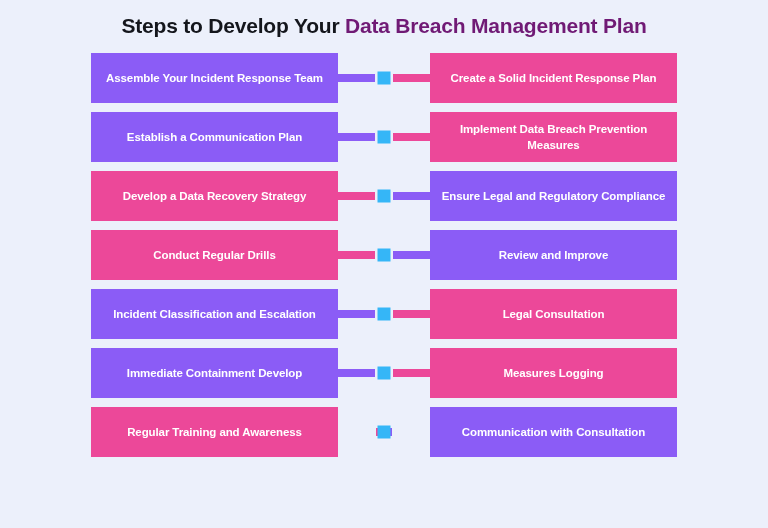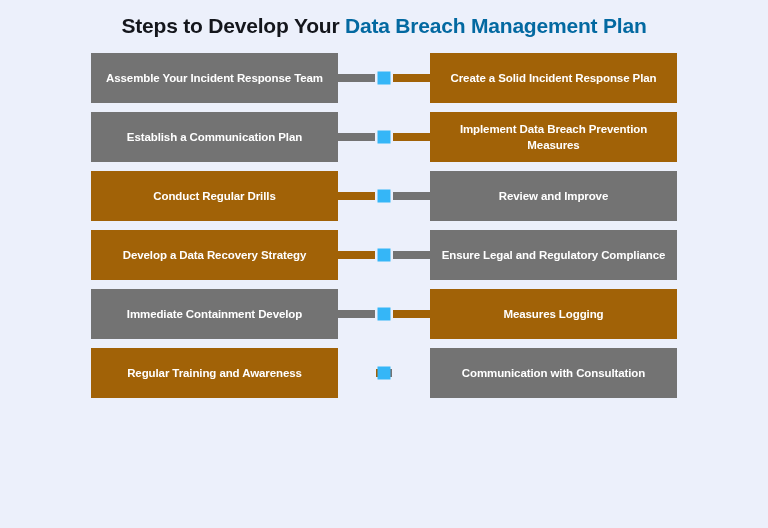--- a/index.html
+++ b/index.html
@@ -25,21 +25,21 @@
     left: 0;
     width: 768px;
     text-align: center;
     font-size: 21px;
     font-weight: bold;
     letter-spacing: -0.2px;
     color: #14161c;
     white-space: nowrap;
   }
   .title .accent {
-    color: #0369a1;
+    color: #701a75;
     text-align: center;
   }
   .rows {
     position: absolute;
     top: 53px;
     left: 91px;
     width: 586px;
   }
   .row {
     position: relative;
@@ -88,22 +88,22 @@
   }
   .conn-node {
     position: absolute;
     left: 50%;
     top: 50%;
     transform: translate(-50%, -50%);
     width: 13px;
     height: 13px;
     background: #35b6f7;
   }
-  .dark  { background: #737373; }
-  .light { background: #a16207; }
+  .dark  { background: #8b5cf6; }
+  .light { background: #ec4899; }
 </style>
 </head>
 <body>
 
 <div class="infographic">
 
   <div class="title">
     <span>Steps to Develop Your </span><span class="accent">Data Breach Management Plan</span>
   </div>
 
@@ -120,36 +120,45 @@
       <div class="row">
         <div class="box dark">Establish a Communication Plan</div>
         <div class="connector">
           <div class="conn-bar conn-left dark"></div>
           <div class="conn-bar conn-right light"></div>
           <div class="conn-node"></div>
         </div>
         <div class="box light">Implement Data Breach Prevention Measures</div>
       </div>
       <div class="row">
+        <div class="box light">Develop a Data Recovery Strategy</div>
+        <div class="connector">
+          <div class="conn-bar conn-left light"></div>
+          <div class="conn-bar conn-right dark"></div>
+          <div class="conn-node"></div>
+        </div>
+        <div class="box dark">Ensure Legal and Regulatory Compliance</div>
+      </div>
+      <div class="row">
         <div class="box light">Conduct Regular Drills</div>
         <div class="connector">
           <div class="conn-bar conn-left light"></div>
           <div class="conn-bar conn-right dark"></div>
           <div class="conn-node"></div>
         </div>
         <div class="box dark">Review and Improve</div>
       </div>
       <div class="row">
-        <div class="box light">Develop a Data Recovery Strategy</div>
+        <div class="box dark">Incident Classification and Escalation</div>
         <div class="connector">
-          <div class="conn-bar conn-left light"></div>
-          <div class="conn-bar conn-right dark"></div>
+          <div class="conn-bar conn-left dark"></div>
+          <div class="conn-bar conn-right light"></div>
           <div class="conn-node"></div>
         </div>
-        <div class="box dark">Ensure Legal and Regulatory Compliance</div>
+        <div class="box light">Legal Consultation</div>
       </div>
       <div class="row">
         <div class="box dark">Immediate Containment Develop</div>
         <div class="connector">
           <div class="conn-bar conn-left dark"></div>
           <div class="conn-bar conn-right light"></div>
           <div class="conn-node"></div>
         </div>
         <div class="box light">Measures Logging</div>
       </div>

